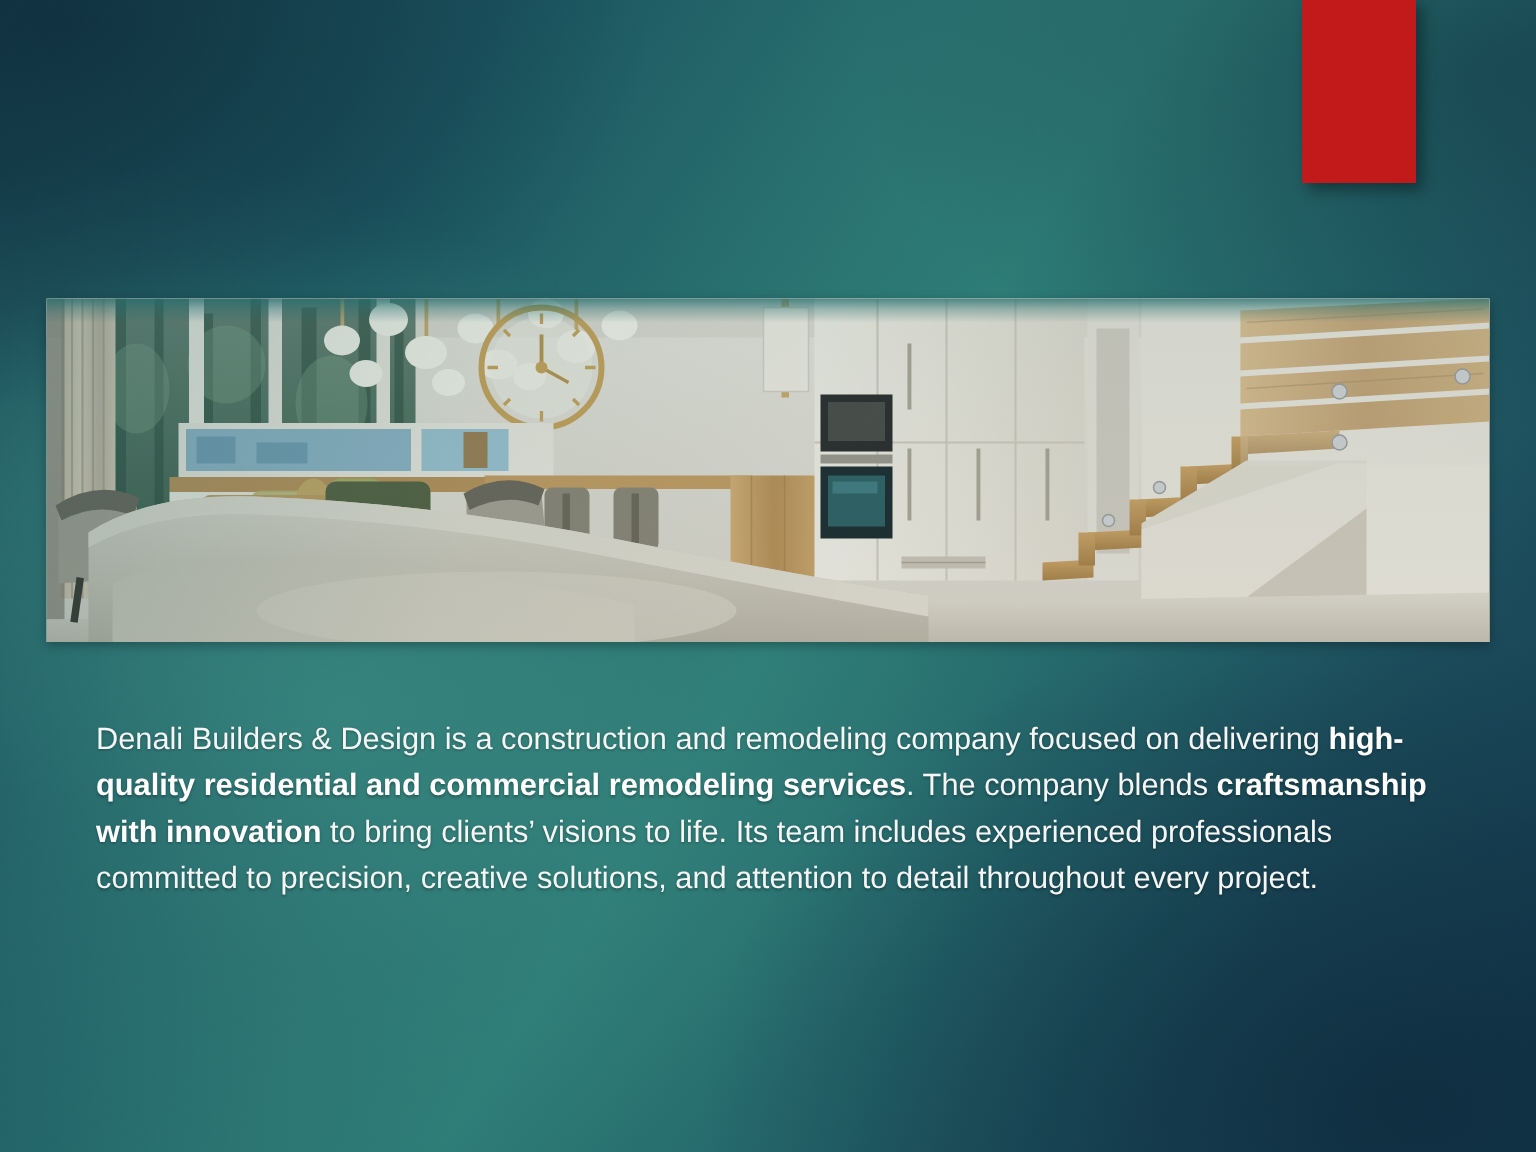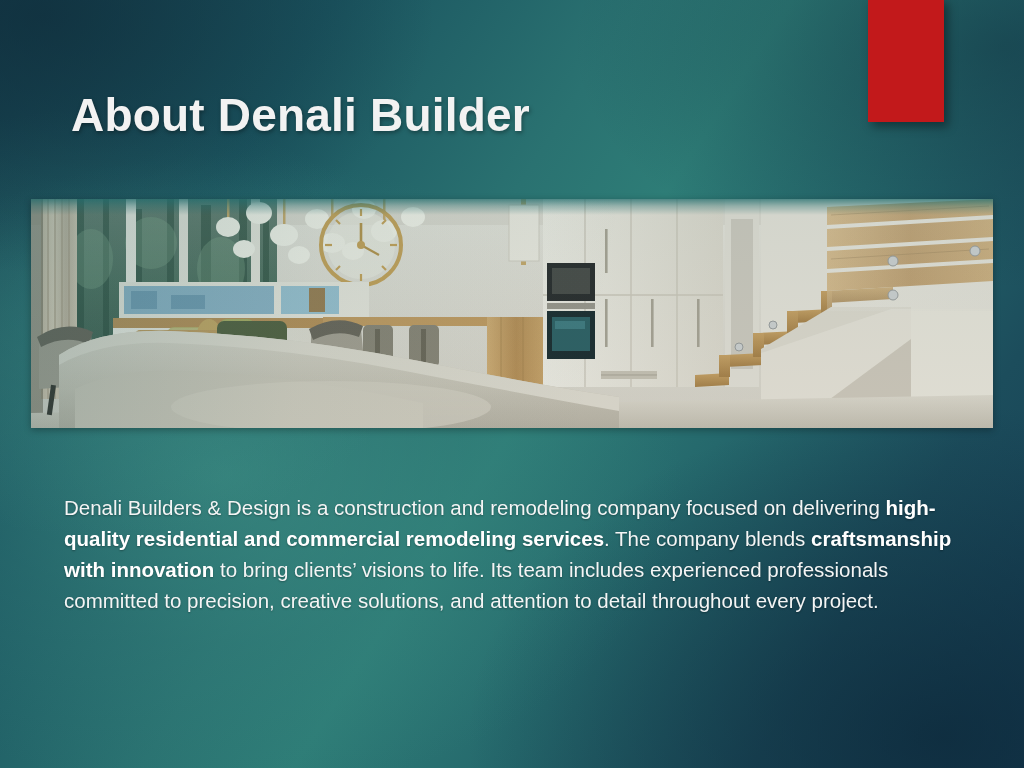--- a/index.html
+++ b/index.html
@@ -106,42 +106,41 @@
        rgba(30,95,100,0.20) 0%,
        rgba(30,95,100,0.05) 30%,
        rgba(30,95,100,0.00) 60%);
     pointer-events: none;
   }
 
   
   .body-text {
     position: absolute;
     left: 64px;
-    top: 492px;
+    top: 477px;
     width: 900px;
     font-size: 20.5px;
     line-height: 31px;
     color: #f4f5f5;
     text-shadow: 0 1px 2px rgba(0,0,0,0.30);
   }
   .body-text b { font-weight: bold; color: #ffffff; }
 </style>
 </head>
 <body>
 
 <div class="slide">
 
   <div class="bg-base"></div>
   <div class="bg-glow"></div>
   <div class="bg-glow2"></div>
   <div class="bg-vignette"></div>
 
   <div class="accent-bar"></div>
 
-  <div class="title">About Denali Builder</div>
 
   <div class="photo">
     <svg viewBox="0 0 962 229" preserveAspectRatio="none">
       <defs>
         <linearGradient id="wallG" x1="0" y1="0" x2="0" y2="1">
           <stop offset="0%" stop-color="#e8e3da"></stop>
           <stop offset="100%" stop-color="#d6cfc4"></stop>
         </linearGradient>
         <linearGradient id="forestG" x1="0" y1="0" x2="0" y2="1">
           <stop offset="0%" stop-color="#6c7f72"></stop>

